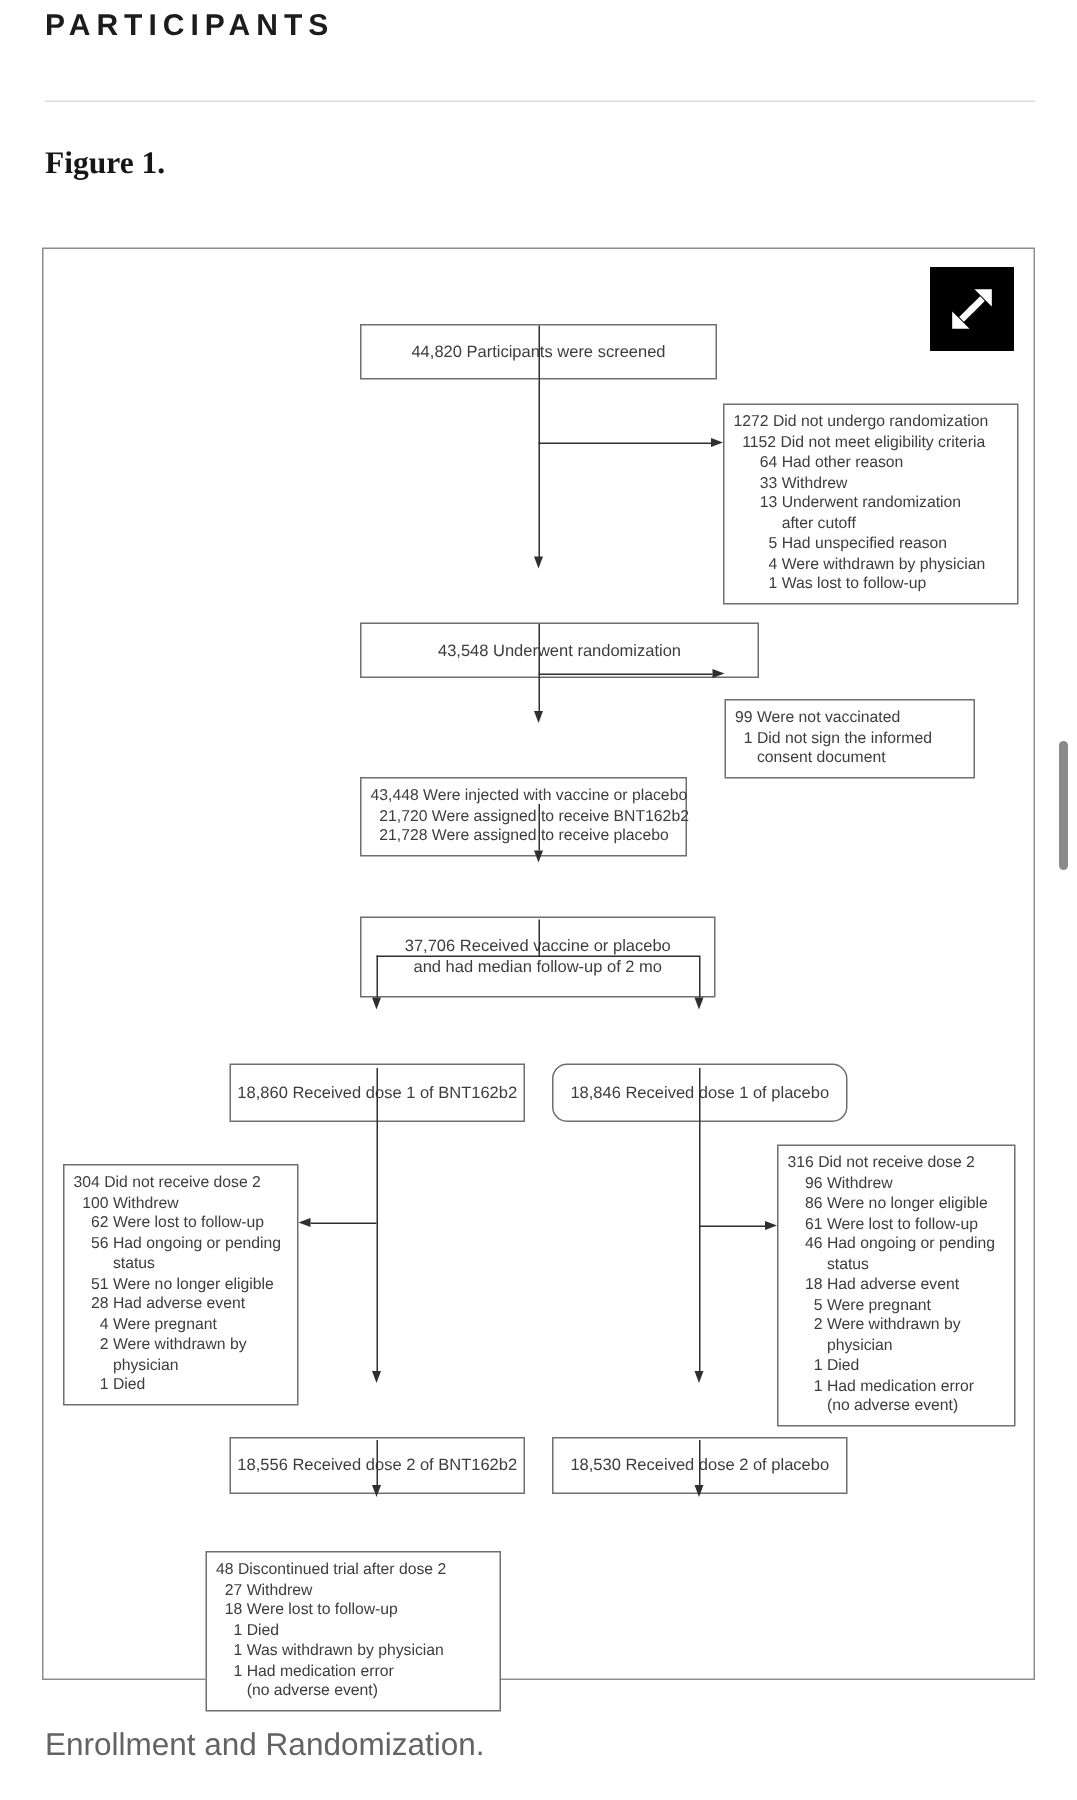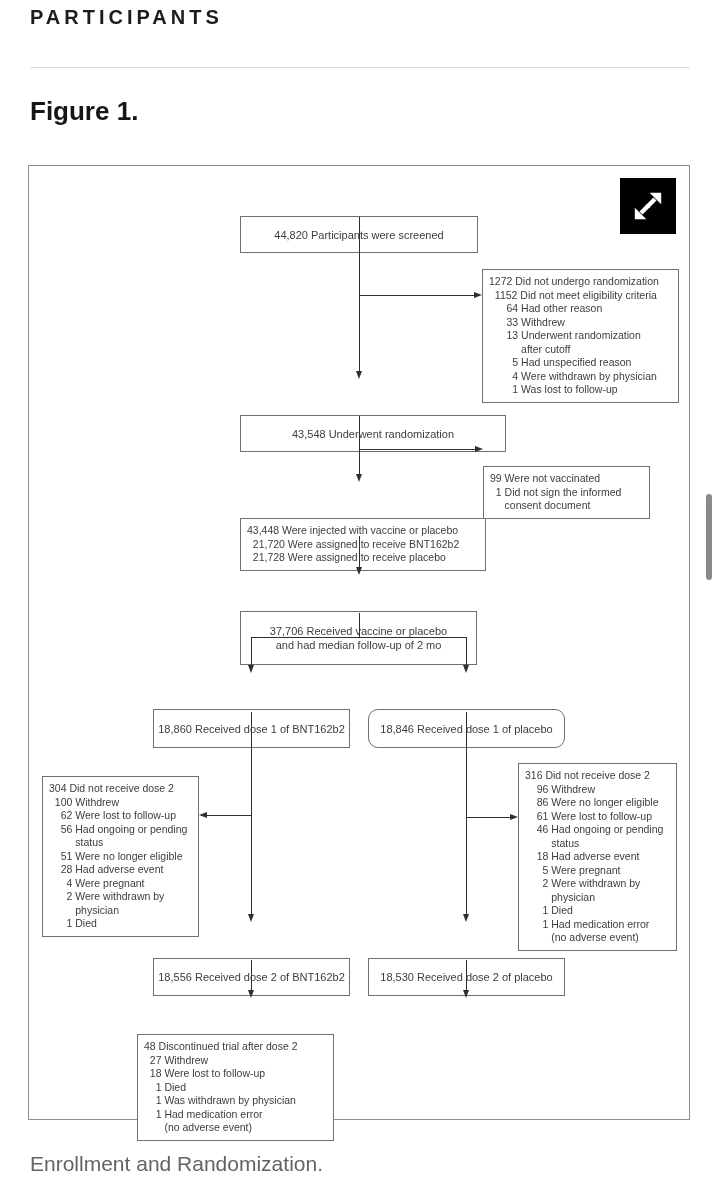--- a/index.html
+++ b/index.html
@@ -1,20 +1,20 @@
 <!DOCTYPE html>
 <html><head>
 <meta charset="utf-8">
 <style>
   html,body{margin:0;padding:0;background:#ffffff;}
   body{width:718px;height:1200px;position:relative;font-family:"Liberation Sans",sans-serif;-webkit-font-smoothing:antialiased;}
   .abs{position:absolute;}
   .section-title{left:30px;top:6px;font-size:20px;font-weight:700;letter-spacing:4px;color:#1c1c1c;}
   .divider{left:30px;top:67px;width:660px;height:1px;background:#dcdcdc;}
-  .figure-label{left:30px;top:96px;font-size:26px;font-weight:700;color:#161616;}
+  .figure-label{left:30px;top:96px;font-size:21px;font-weight:700;color:#161616;font-family:Liberation Serif, serif;}
   .frame{left:28px;top:165px;width:660px;height:953px;border:1px solid #8e8e8e;background:#fff;}
   .caption{left:30px;top:1152px;font-size:21px;color:#636363;}
   .thumb{left:706px;top:494px;width:6px;height:86px;border-radius:3px;background:#8a8a8a;}
 
   
   .box{position:absolute;border:1px solid #6f6f6f;background:#fff;color:#3d3d3d;box-sizing:border-box;margin-top:36px;}
   .pre{white-space:pre;font-size:10.5px;line-height:13.5px;padding:5px 6px;}
   .ctr{display:flex;align-items:center;justify-content:center;text-align:center;white-space:pre;font-size:11px;line-height:14px;}
 
   
@@ -52,21 +52,21 @@
       33 Withdrew
       13 Underwent randomization
            after cutoff
         5 Had unspecified reason
         4 Were withdrawn by physician
         1 Was lost to follow-up</div>
   <div class="box ctr" style="left:211px;top:213px;width:266px;height:37px;">43,548 Underwent randomization</div>
   <div class="box pre" style="left:454px;top:264px;width:167px;">99 Were not vaccinated
   1 Did not sign the informed
      consent document</div>
-  <div class="box pre" style="left:211px;top:316px;width:246px;">43,448 Were injected with vaccine or placebo
+  <div class="box pre" style="left:211px;top:316px;width:218px;">43,448 Were injected with vaccine or placebo
   21,720 Were assigned to receive BNT162b2
   21,728 Were assigned to receive placebo</div>
   <div class="box ctr" style="left:211px;top:409px;width:237px;height:54px;">37,706 Received vaccine or placebo
 and had median follow-up of 2 mo</div>
   <div class="box ctr" style="left:124px;top:507px;width:197px;height:39px;">18,860 Received dose 1 of BNT162b2</div>
   <div class="box ctr" style="left:339px;top:507px;width:197px;height:39px;border-radius:10px;">18,846 Received dose 1 of placebo</div>
   <div class="box pre" style="left:13px;top:574px;width:157px;">304 Did not receive dose 2
   100 Withdrew
     62 Were lost to follow-up
     56 Had ongoing or pending

